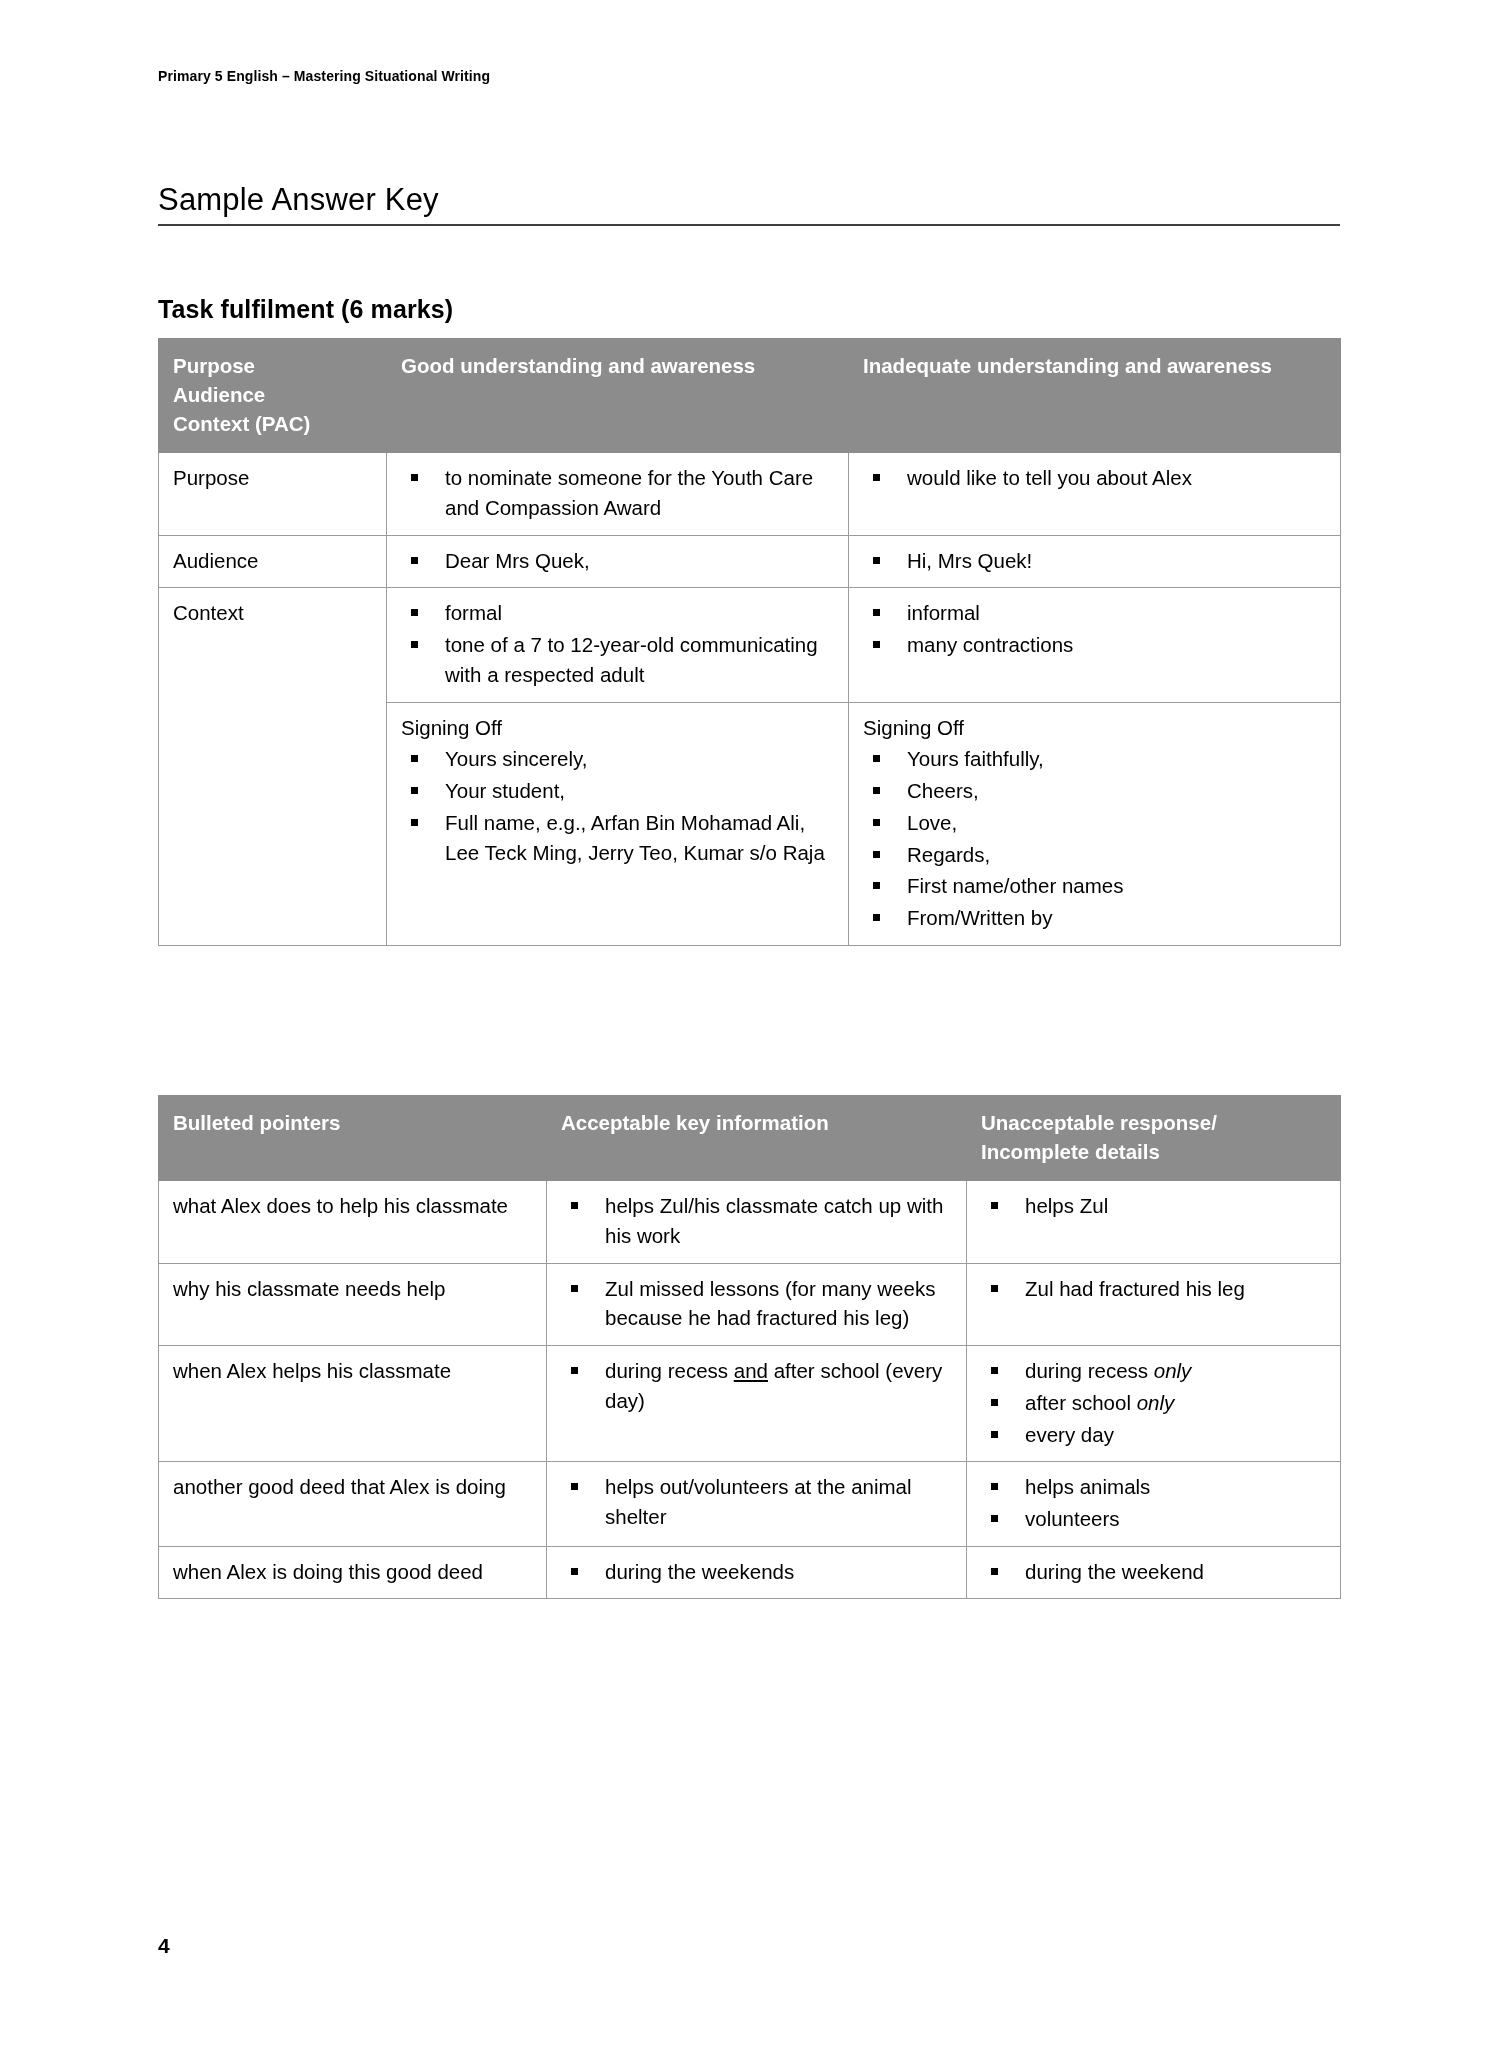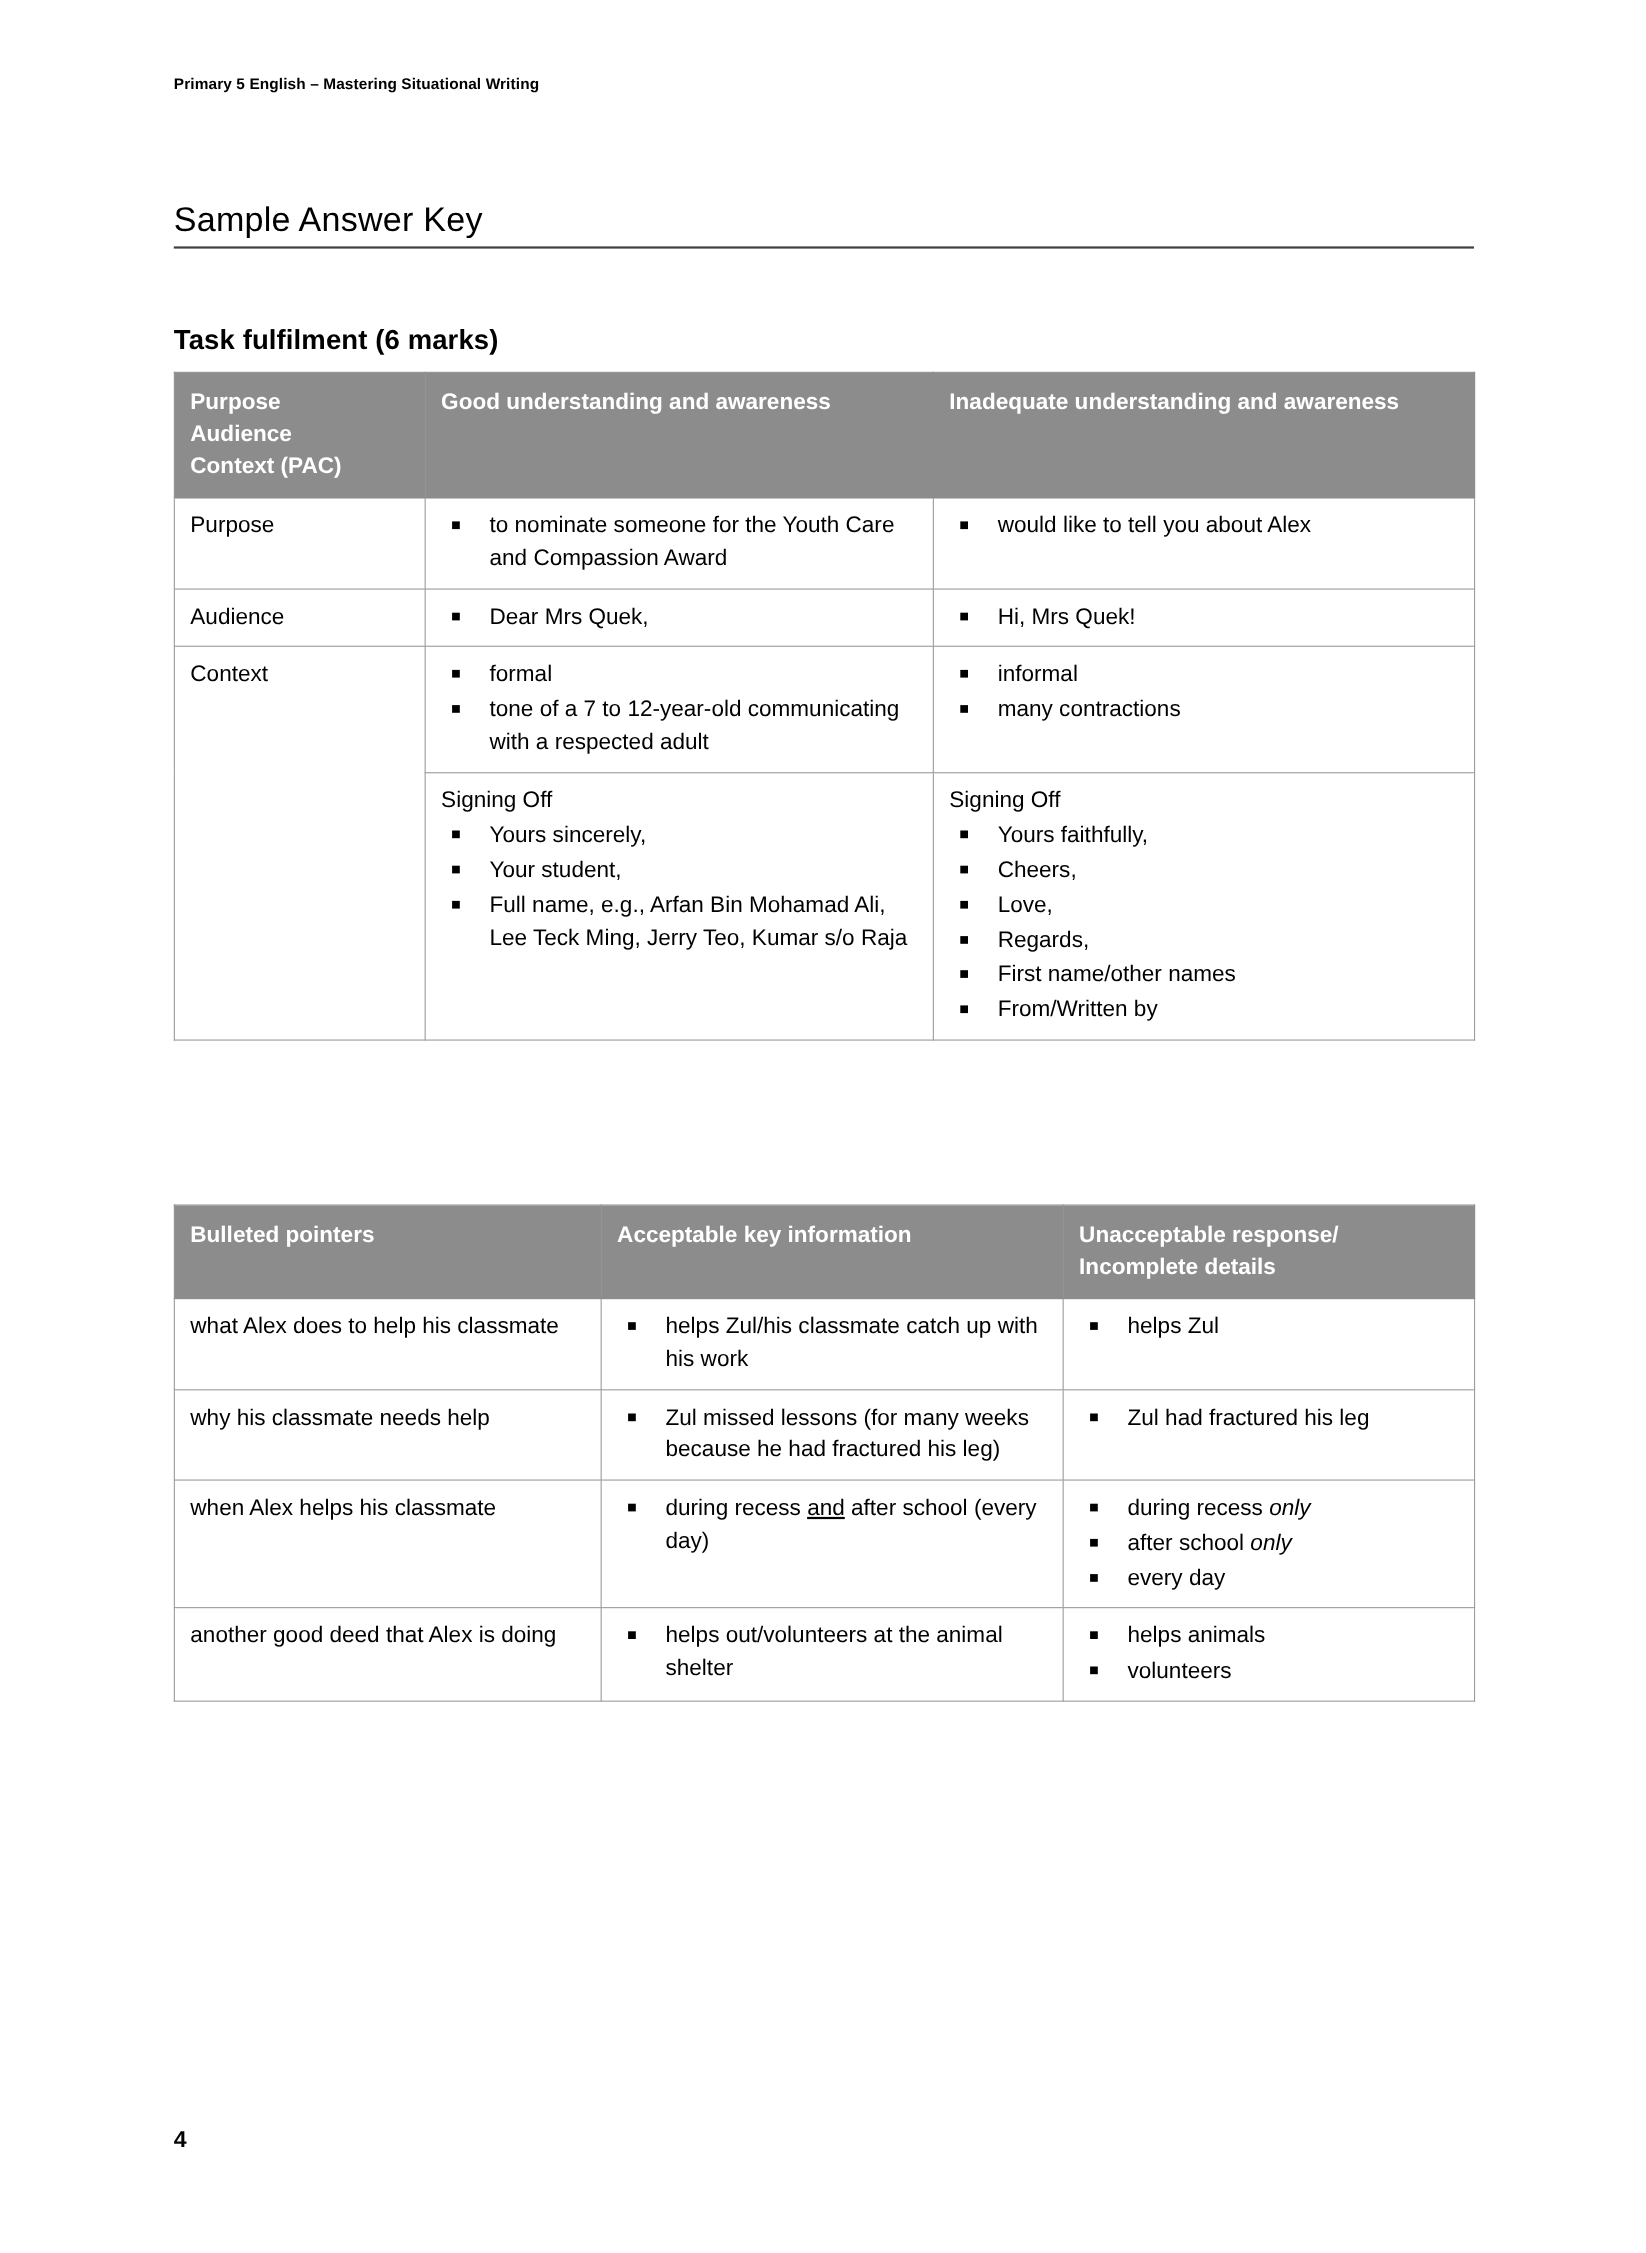--- a/index.html
+++ b/index.html
@@ -297,18 +297,31 @@
             <li>helps out/volunteers at the animal shelter</li>
           </ul>
         </td>
         <td>
           <ul class="sq">
             <li>helps animals</li>
             <li>volunteers</li>
           </ul>
         </td>
       </tr>
+      <tr>
+        <td>when Alex is doing this good deed</td>
+        <td>
+          <ul class="sq">
+            <li>during the weekends</li>
+          </ul>
+        </td>
+        <td>
+          <ul class="sq">
+            <li>during the weekend</li>
+          </ul>
+        </td>
+      </tr>
     </tbody>
   </table>
 
   <div class="page-number">4</div>
 
 </div>
 
 </body></html>

